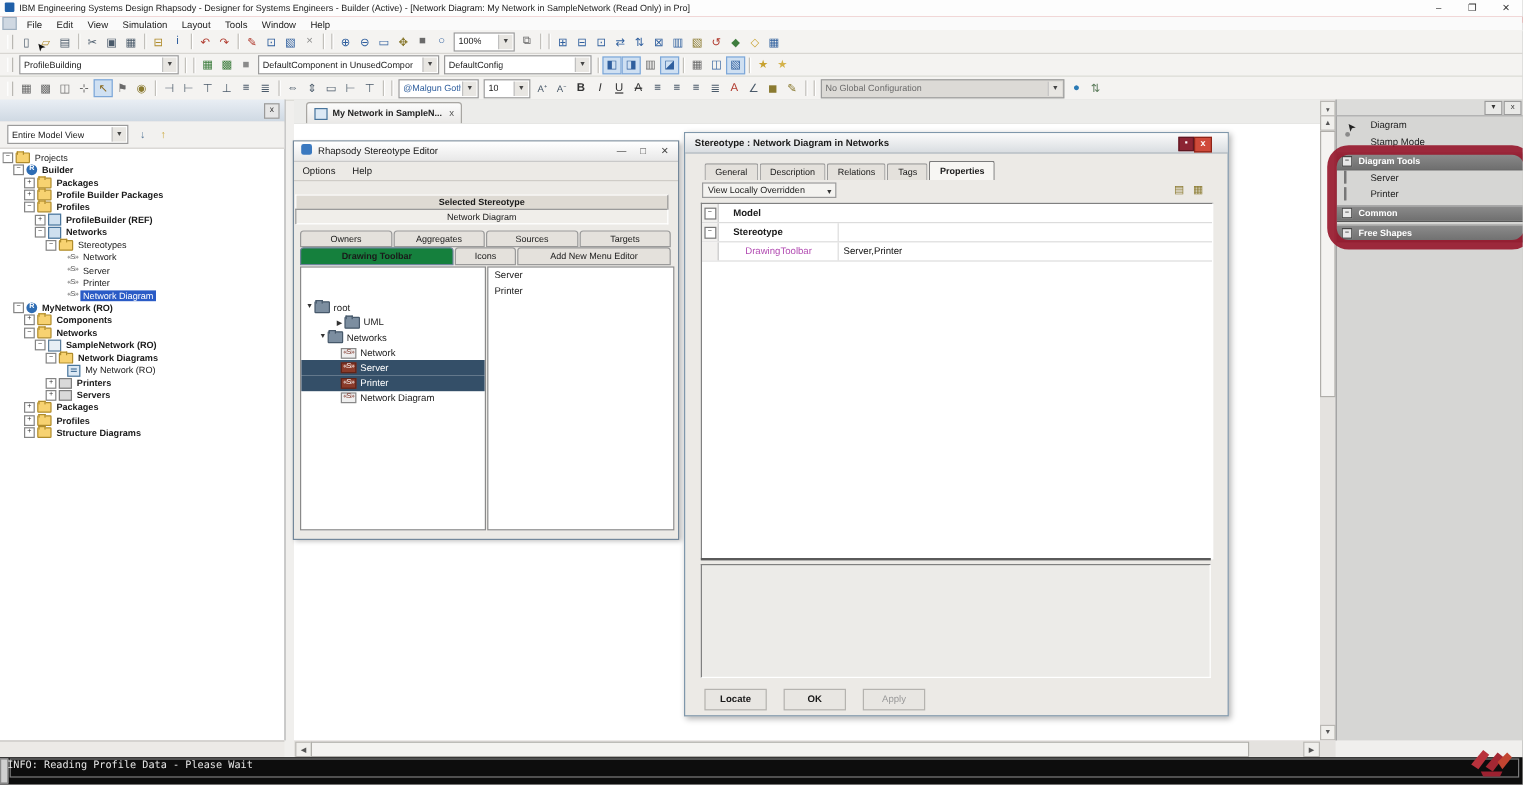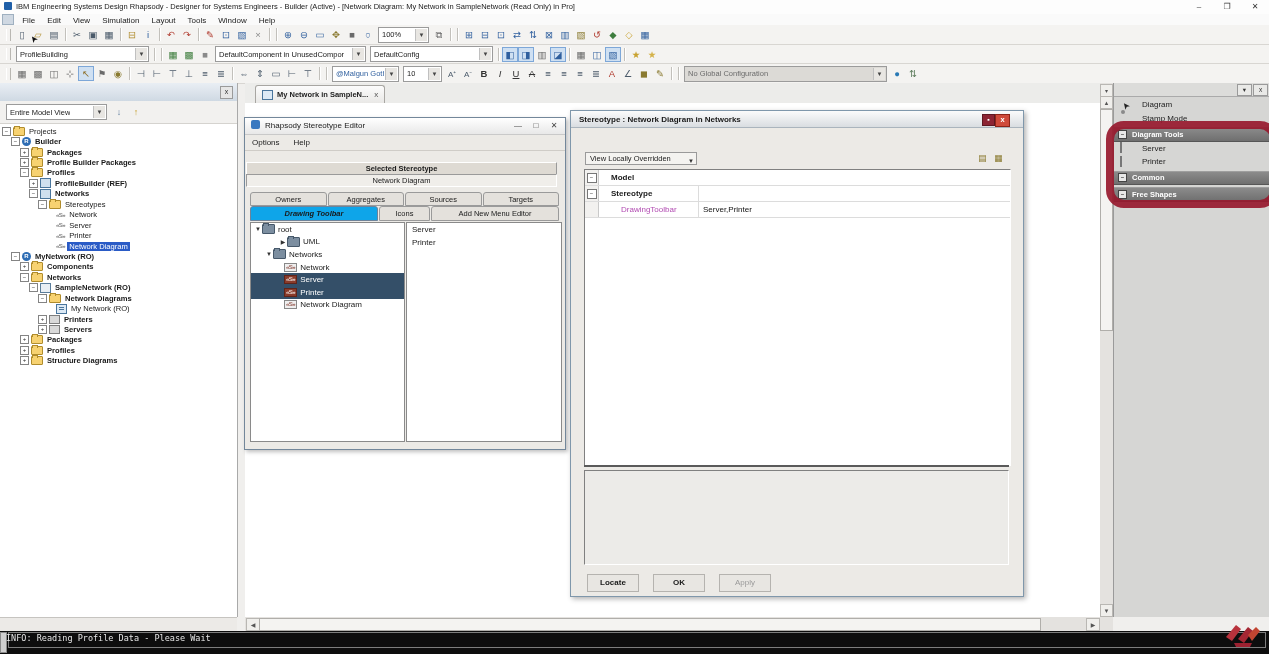--- a/index.html
+++ b/index.html
@@ -104,21 +104,21 @@
   .edwb{position:absolute;top:2px;width:14px;height:12px;text-align:center;font-size:8px;line-height:12px;color:#444;}
   #ed-menu{position:absolute;left:0;top:17px;width:100%;height:15px;border-bottom:1px solid #cfccc7;font-size:8px;line-height:15px;}
   #ed-menu .mitem{padding:0 7px;}
   .hdrbar{position:absolute;left:1px;width:309px;height:11px;text-align:center;font-size:7.5px;line-height:11px;}
   #ed-selhdr{top:44px;background:#dedad3;border:1px solid;border-color:#fff #9a9a9a #9a9a9a #fff;font-weight:bold;}
   #ed-selval{top:56px;background:#f0eeea;border:1px solid;border-color:#9a9a9a #fff #fff #9a9a9a;}
   .edtabs{position:absolute;left:5px;width:310px;display:flex;}
   #ed-tabs1{top:74px;height:14px;} #ed-tabs2{top:88px;height:15px;}
   .edtab{flex:1;border:1px solid #9a9a9a;border-radius:3px 3px 0 0;background:#e4e1dc;margin-right:1px;
          text-align:center;font-size:7.5px;line-height:13px;}
-  .edtab.active{background:#0ea5e9;font-weight:bold;border-color:#6e839a;font-style:italic;}
+  .edtab.active{background:#15803d;font-weight:bold;border-color:#6e839a;}
   #ed-tree{position:absolute;left:5px;top:104px;width:153px;height:218px;background:#fff;border:1px solid #8a8a8a;overflow:hidden;}
   #ed-list{position:absolute;left:161px;top:104px;width:154px;height:218px;background:#fff;border:1px solid #8a8a8a;overflow:hidden;}
   .erow{display:flex;align-items:center;height:12.6px;font-size:8px;white-space:nowrap;}
   .erow.sel{background:#344f68;color:#fff;}
   .earr{width:8px;font-size:6px;color:#333;text-align:center;flex:0 0 auto;}
   .erow.sel .earr{color:#fff;}
   .efold{width:11px;height:8px;background:#7c8ea0;border:1px solid #46586a;border-radius:1px;margin-right:3px;position:relative;flex:0 0 auto;}
   .efold:before{content:"";position:absolute;left:0;top:-2px;width:4px;height:2px;background:#7c8ea0;border:1px solid #46586a;border-bottom:none;}
   .badge{font-size:6px;border:1px solid #888;background:#efefef;color:#7a2c20;padding:0 1px;line-height:7px;margin-right:3px;flex:0 0 auto;letter-spacing:-0.5px;}
   .erow.sel .badge{background:#8a3b2a;color:#fff;border-color:#5f241a;}
@@ -598,21 +598,21 @@
         <span class="edtab">Aggregates</span>
         <span class="edtab">Sources</span>
         <span class="edtab">Targets</span>
       </div>
     <div id="ed-tabs2" class="edtabs">
         <span class="edtab active" style="flex: 1.8 1 0%;">Drawing Toolbar</span>
         <span class="edtab" style="flex: 0.7 1 0%;">Icons</span>
         <span class="edtab" style="flex: 1.8 1 0%;">Add New Menu Editor</span>
       </div>
     <div id="ed-tree">
-        <div class="erow" style="padding-left: 3px;">
+        <div class="erow" style="padding-left: 3px; margin-top: 27px;">
           <span class="earr">▼</span>
           <span class="efold"></span>
           <span>root</span>
         </div>
         <div class="erow" style="padding-left: 28px;">
           <span class="earr">▶</span>
           <span class="efold"></span>
           <span>UML</span>
         </div>
         <div class="erow" style="padding-left: 14px;">
@@ -644,20 +644,27 @@
     <div id="ed-list">
         <div class="lrow">Server</div>
         <div class="lrow">Printer</div>
       </div>
   </div>
 
   <div id="stereo" class="abs">
     <div id="st-title">Stereotype : Network Diagram in Networks</div>
     <span id="st-pin">▪</span>
     <span id="st-close">x</span>
+    <div id="st-tabs">
+        <span class="sttab">General</span>
+        <span class="sttab">Description</span>
+        <span class="sttab">Relations</span>
+        <span class="sttab">Tags</span>
+        <span class="sttab active">Properties</span>
+      </div>
     <div id="st-toolbar">
       <span id="st-viewdd">
         <span>View Locally Overridden</span>
         <span class="carr">▼</span>
       </span>
     <span class="stico" style="right: 20px;">▤</span>
         <span class="stico" style="right: 4px;">▦</span>
       </div>
     <div id="st-grid">
         <div class="grow">

